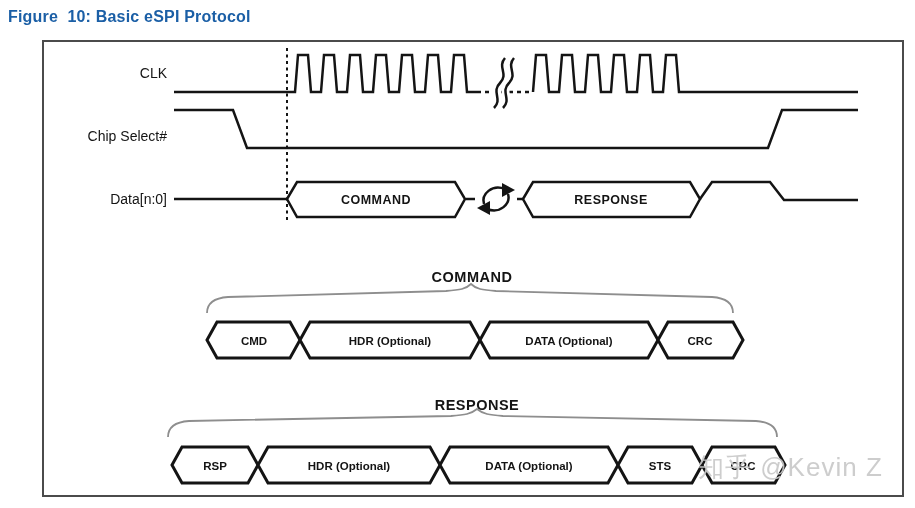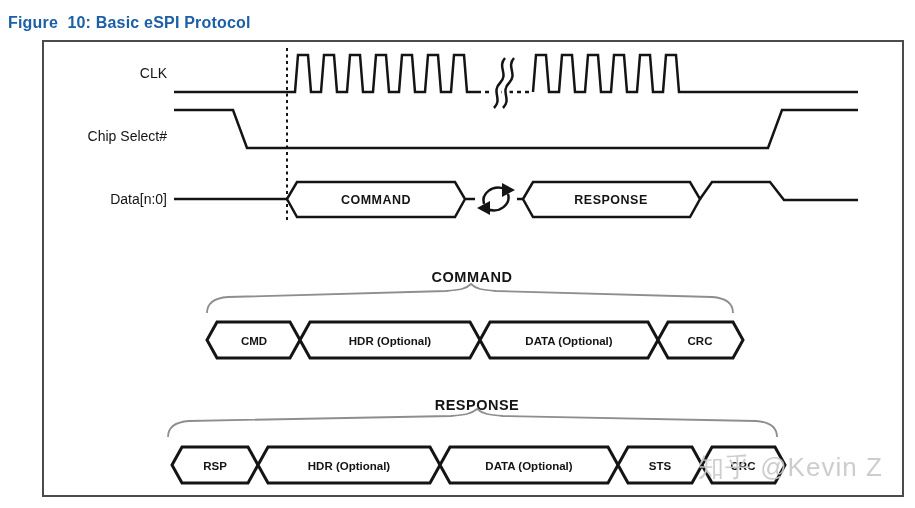--- a/index.html
+++ b/index.html
@@ -1,19 +1,19 @@
 <!DOCTYPE html>
 <html><head>
 <meta charset="utf-8">
 <style>
   html,body{margin:0;padding:0;background:#ffffff;}
   body{width:915px;height:508px;position:relative;overflow:hidden;
        font-family:"Liberation Sans",sans-serif;}
   .page{position:absolute;inset:0;}
-  .figure-title{position:absolute;left:8px;top:14px;font-size:16px;font-weight:bold;
+  .figure-title{position:absolute;left:8px;top:8px;font-size:16px;font-weight:bold;
                 color:#1b5fa6;white-space:pre;letter-spacing:.2px;}
   svg.diagram{position:absolute;left:0;top:0;}
   .frame{fill:#ffffff;stroke:#4b4b4b;stroke-width:2;}
   .sig{fill:none;stroke:#141414;stroke-width:2.5;}
   .dashline{stroke-dasharray:4 4;}
   .dashv{fill:none;stroke:#141414;stroke-width:2;stroke-dasharray:3 3.5;}
   .hexa{fill:#ffffff;stroke:#141414;stroke-width:2.5;}
   .seg{fill:#ffffff;stroke:#141414;stroke-width:3;}
   .brace{fill:none;stroke:#8e8e8e;stroke-width:1.8;}
   .break-under{fill:none;stroke:#ffffff;stroke-width:8;}

